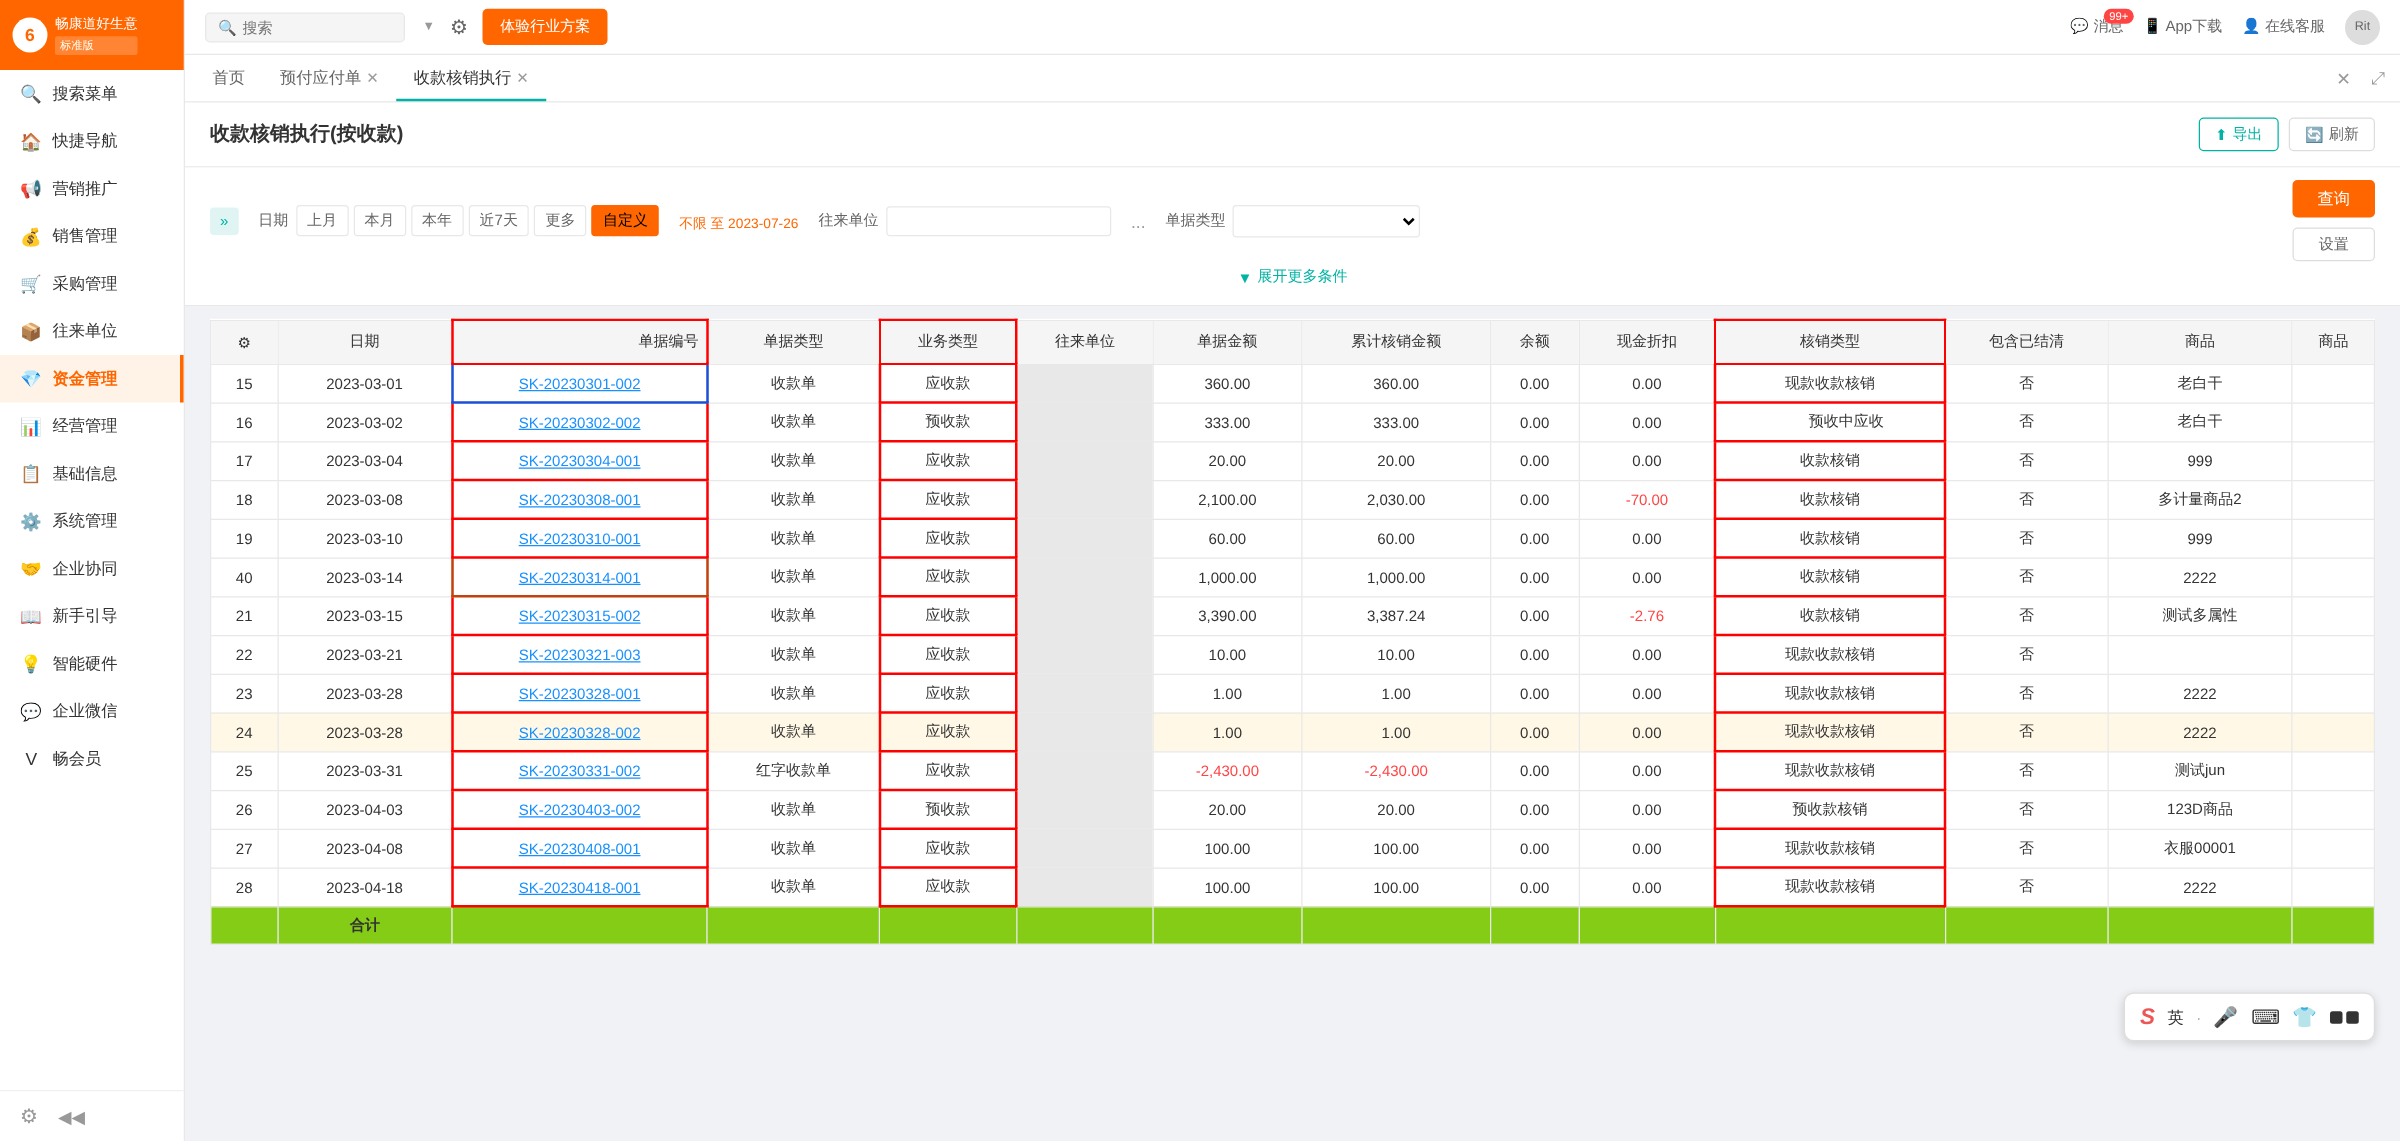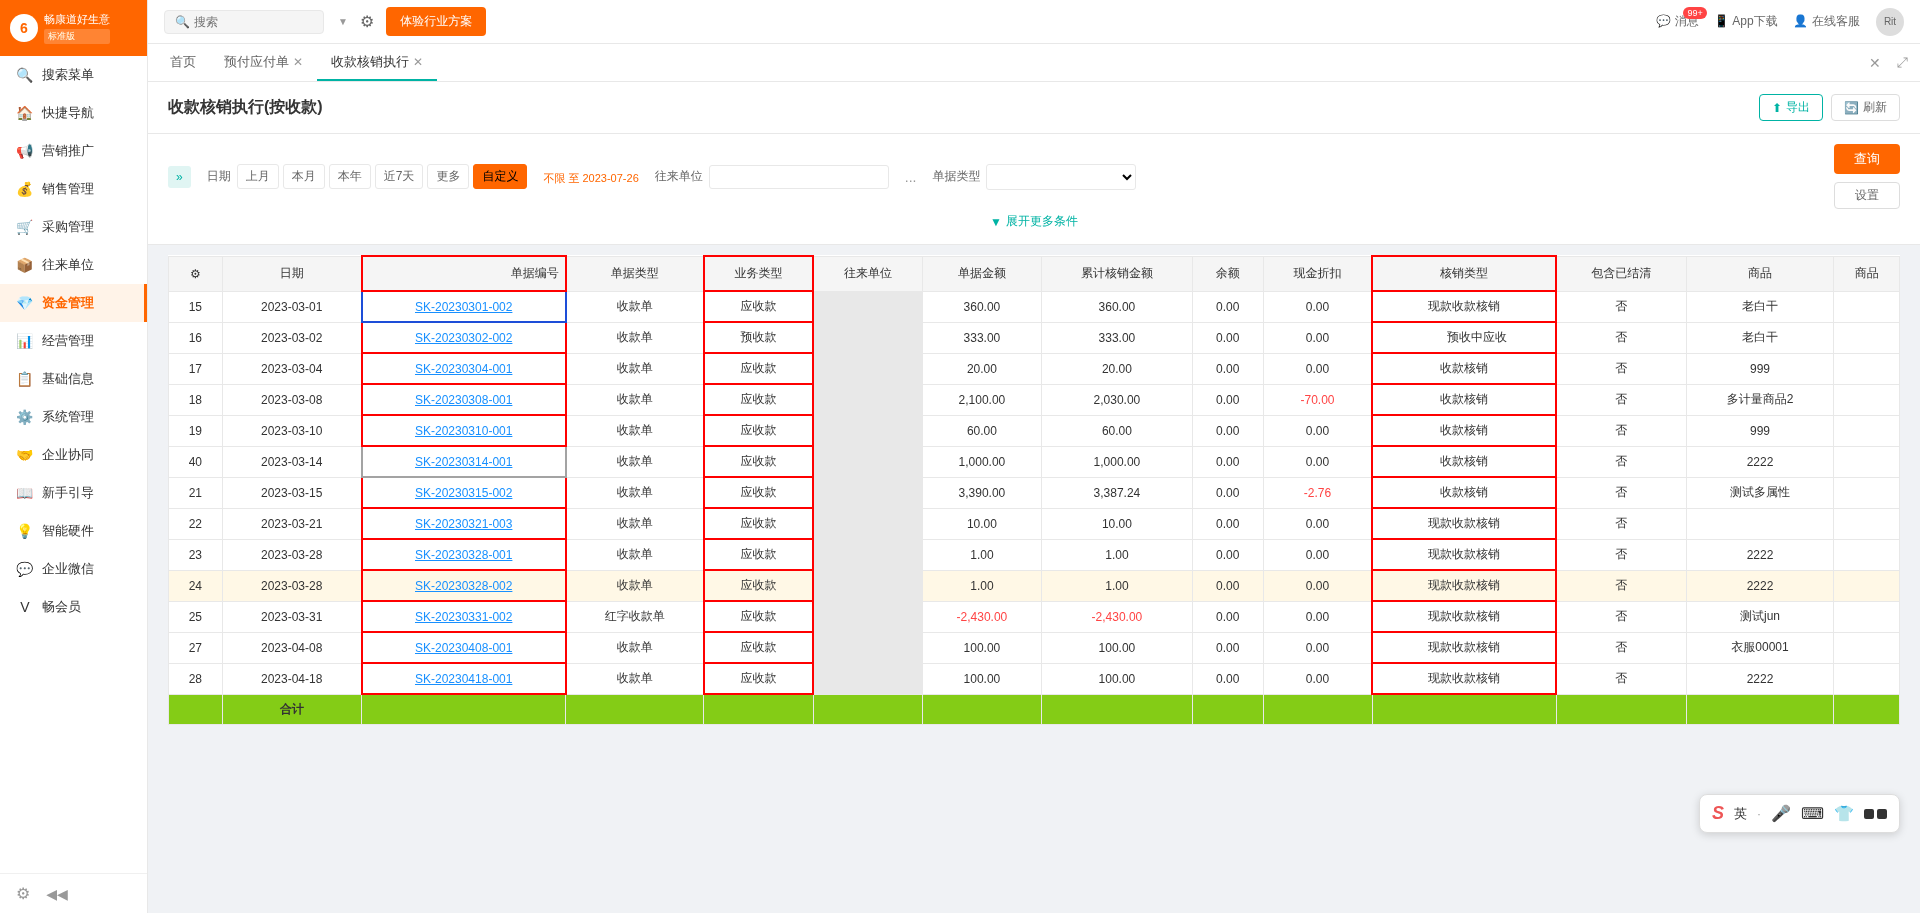--- a/index.html
+++ b/index.html
@@ -358,21 +358,21 @@
               <td>0.00</td>
               <td>0.00</td>
               <td style="border: 2px solid red;">收款核销</td>
               <td>否</td>
               <td>999</td>
               <td></td>
             </tr>
             <tr>
               <td>40</td>
               <td>2023-03-14</td>
-              <td style="border: 2px solid #a3a3a3; margin-left: 32px;"><a class="link-cell">SK-20230314-001</a></td>
+              <td style="border: 2px solid #c2410c; margin-left: 32px;"><a class="link-cell">SK-20230314-001</a></td>
               <td>收款单</td>
               <td style="border: 2px solid red;">应收款</td>
               <td style="background: rgb(232, 232, 232); color: rgb(170, 170, 170);">          </td>
               <td>1,000.00</td>
               <td>1,000.00</td>
               <td>0.00</td>
               <td>0.00</td>
               <td style="border: 2px solid red;">收款核销</td>
               <td>否</td>
               <td>2222</td>
@@ -449,20 +449,36 @@
               <td>红字收款单</td>
               <td style="border: 2px solid red;">应收款</td>
               <td style="background: rgb(232, 232, 232); color: rgb(170, 170, 170);">          </td>
               <td class="negative">-2,430.00</td>
               <td class="negative">-2,430.00</td>
               <td>0.00</td>
               <td>0.00</td>
               <td style="border: 2px solid red;">现款收款核销</td>
               <td>否</td>
               <td>测试jun</td>
+              <td></td>
+            </tr>
+            <tr>
+              <td>26</td>
+              <td>2023-04-03</td>
+              <td style="border: 2px solid red;"><a class="link-cell">SK-20230403-002</a></td>
+              <td>收款单</td>
+              <td style="border: 2px solid red;">预收款</td>
+              <td style="background: rgb(232, 232, 232); color: rgb(170, 170, 170);">          </td>
+              <td>20.00</td>
+              <td>20.00</td>
+              <td>0.00</td>
+              <td>0.00</td>
+              <td style="border: 2px solid red;">预收款核销</td>
+              <td>否</td>
+              <td>123D商品</td>
               <td></td>
             </tr>
             <tr>
               <td>27</td>
               <td>2023-04-08</td>
               <td style="border: 2px solid red;"><a class="link-cell">SK-20230408-001</a></td>
               <td>收款单</td>
               <td style="border: 2px solid red;">应收款</td>
               <td style="background: rgb(232, 232, 232); color: rgb(170, 170, 170);">          </td>
               <td>100.00</td>

